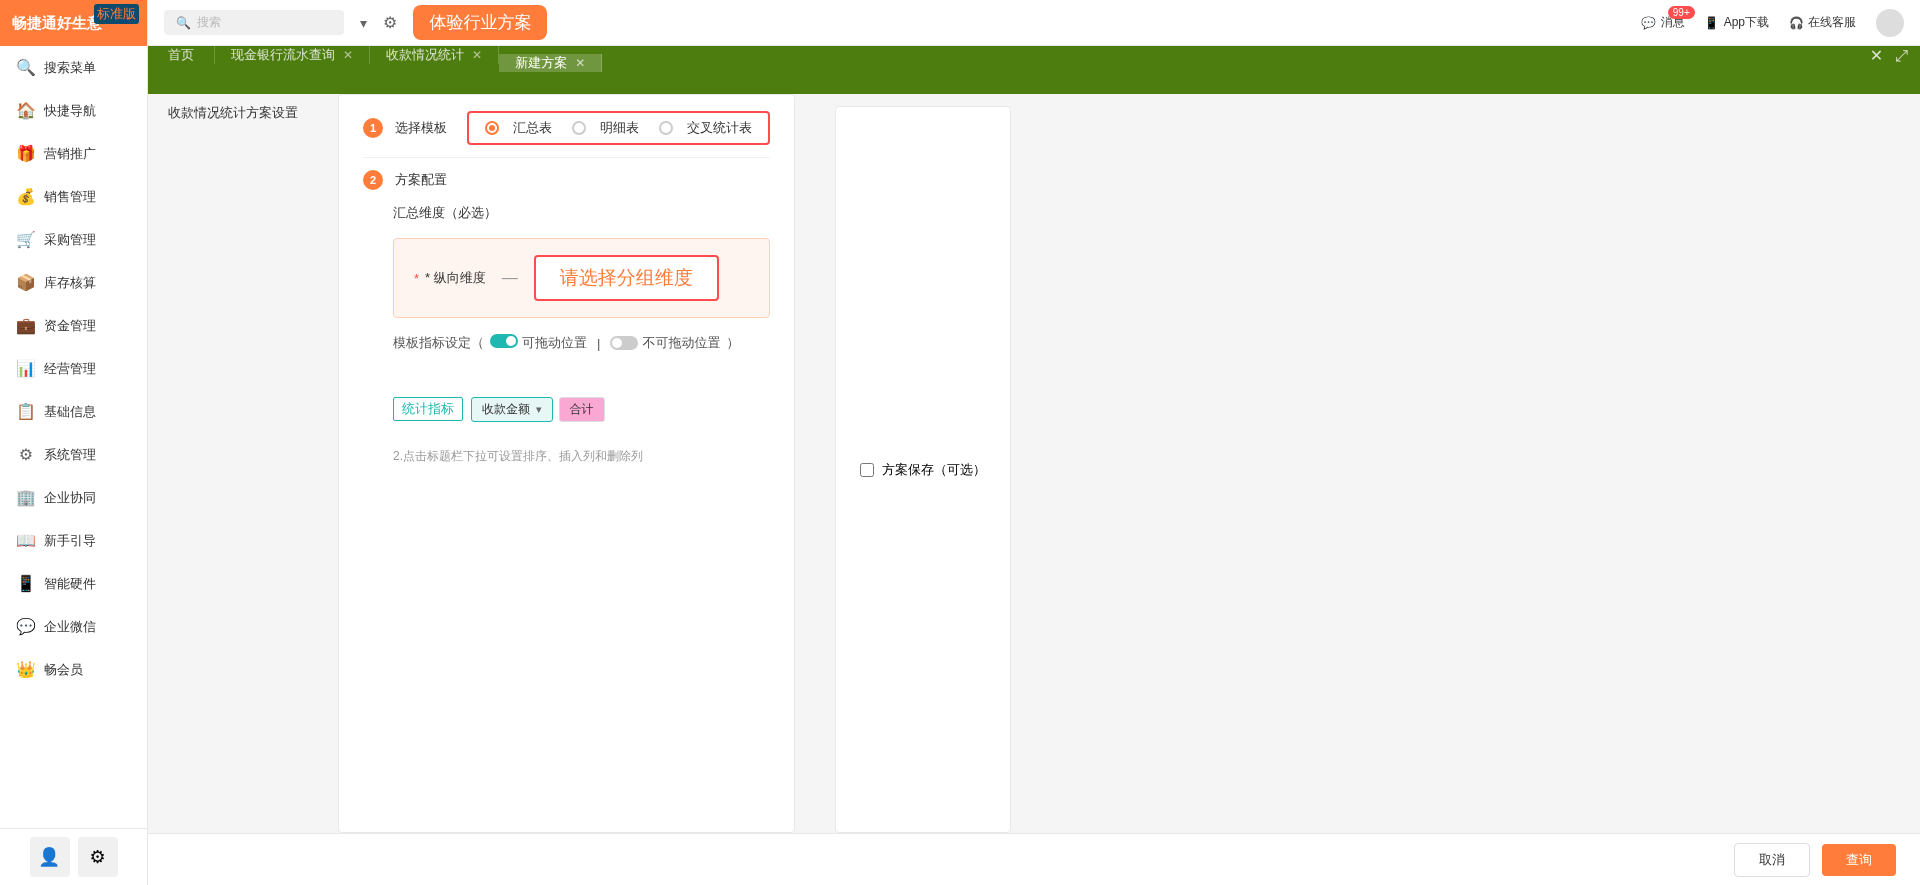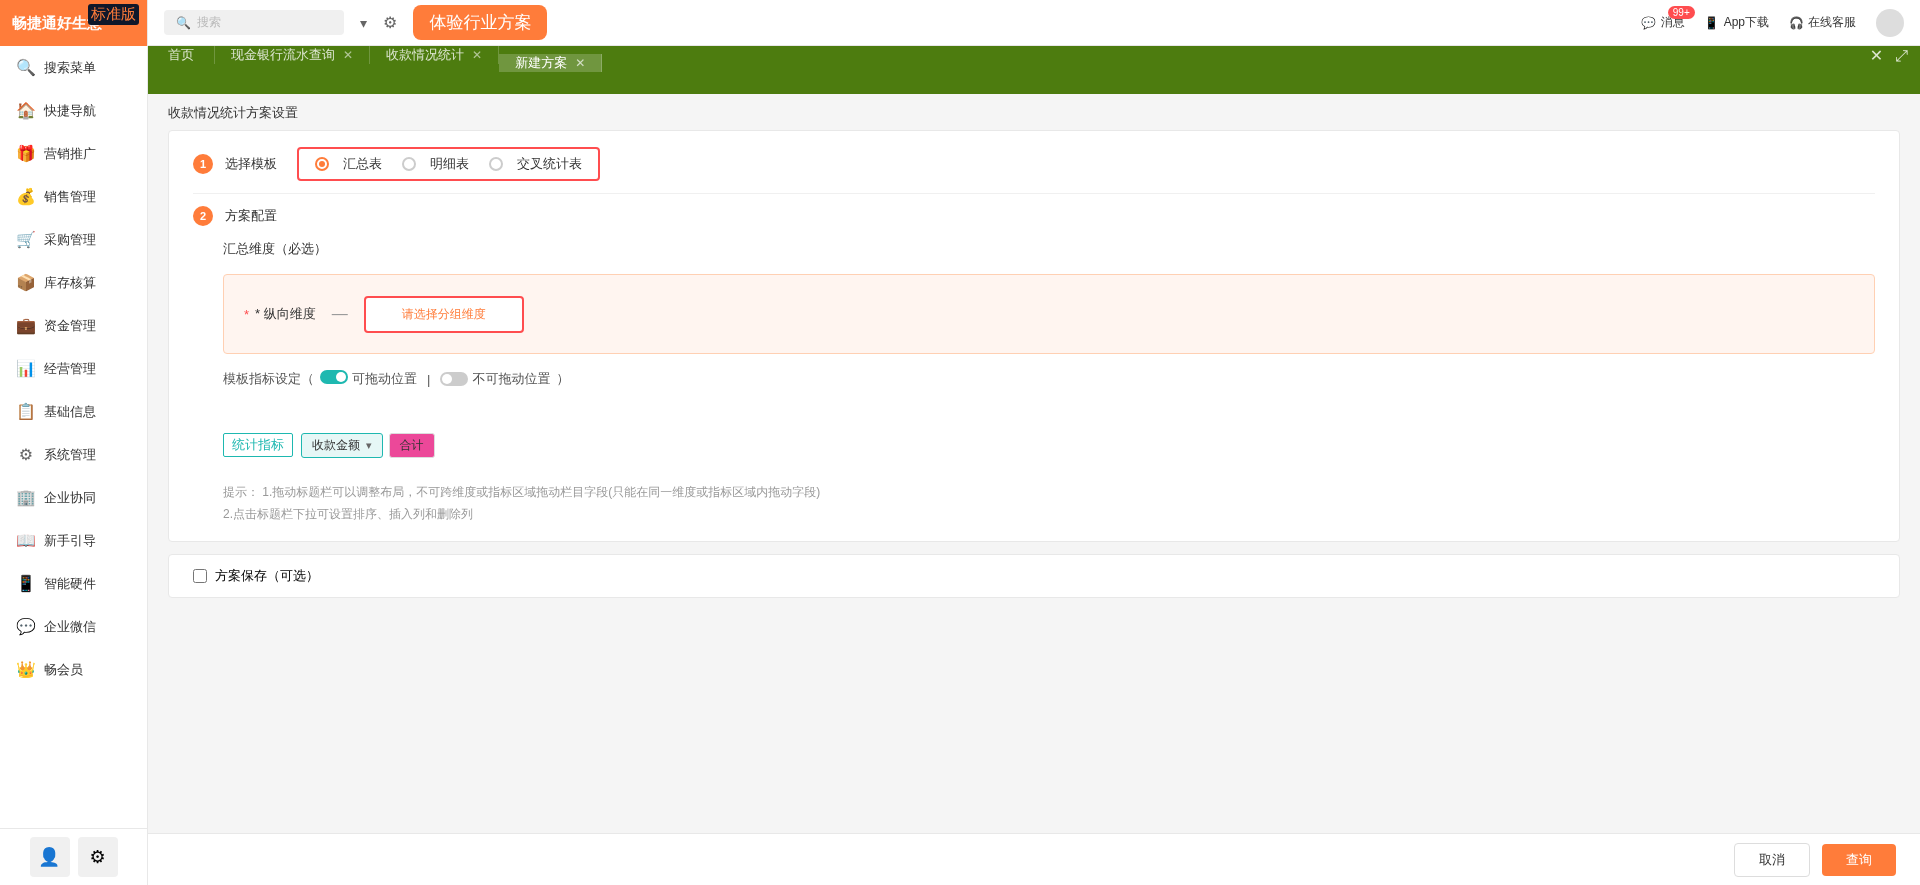--- a/index.html
+++ b/index.html
@@ -25,23 +25,23 @@
     }
     .sidebar-logo-text {
       color: #fff;
       font-size: 15px;
       font-weight: bold;
     }
     .sidebar-logo-badge {
       position: absolute;
       top: 4px;
       right: 8px;
-      background: #0f172a;
+      background: #0c4a6e;
       color: #ff7c3a;
-      font-size: 15px;
+      font-size: 13px;
       border-radius: 3px;
       padding: 1px 3px;
     }
     .sidebar-item {
       display: flex;
       align-items: center;
       padding: 12px 16px;
       cursor: pointer;
       color: #333;
       font-size: 13px;
@@ -179,21 +179,21 @@
       font-size: 16px;
       cursor: pointer;
     }
 
     
     .content {
       flex: 1;
       background: #f5f5f5;
       overflow-y: auto;
       display: flex;
-      flex-direction: column;
+      flex-direction: row;
     }
 
     .page-title {
       padding: 10px 20px 8px;
       font-size: 13px;
       color: #333;
       background: #f5f5f5;
     }
 
     
@@ -272,21 +272,21 @@
       align-items: center;
       gap: 6px;
       white-space: nowrap;
     }
     .dimension-arrow { color: #999; font-size: 16px; }
     .dimension-placeholder-box {
       border: 2px solid #ff4d4f;
       border-radius: 4px;
       padding: 8px 24px;
       color: #ff7c3a;
-      font-size: 12px;
+      font-size: 19px;
       background: #fff;
       min-width: 160px;
       text-align: center;
     }
 
     
     .metrics-section {
       margin-top: 8px;
     }
     .metrics-tag-area {
@@ -314,21 +314,21 @@
       padding: 3px 10px;
       font-size: 12px;
       color: #333;
       display: flex;
       align-items: center;
       gap: 6px;
       cursor: pointer;
     }
     .metrics-tag-dropdown { color: #666; font-size: 11px; }
     .metrics-subtag {
-      background: #ec4899;
+      background: #f9a8d4;
       border: 1px solid #ddd;
       border-radius: 3px;
       padding: 3px 10px;
       font-size: 12px;
       color: #333;
     }
 
     
     .hint-area {
       margin-top: 24px;
@@ -582,21 +582,20 @@
               <div class="metrics-tag">
                 <span>收款金额</span>
                 <span class="metrics-tag-dropdown">▾</span>
               </div>
               <div class="metrics-subtag">合计</div>
             </div>
           </div>
         </div>
 
         <div class="hint-area">
-          <div>提示：  1.拖动标题栏可以调整布局，不可跨维度或指标区域拖动栏目字段(只能在同一维度或指标区域内拖动字段)</div>
           <div>2.点击标题栏下拉可设置排序、插入列和删除列</div>
         </div>
       </div>
     </div>
 
     <div class="save-section">
       <input type="checkbox" style="width: 14px; height: 14px; cursor: pointer;">
       <span>方案保存（可选）</span>
     </div>
 

